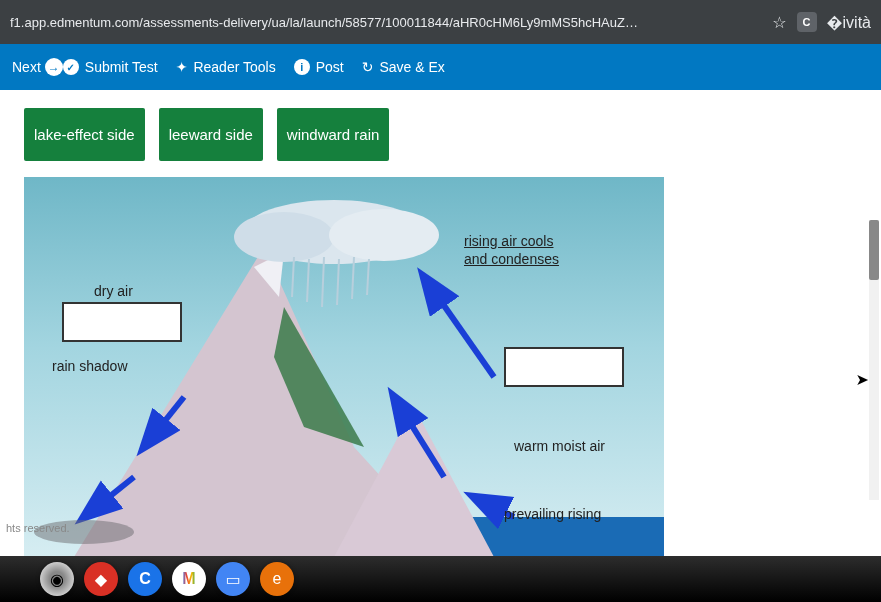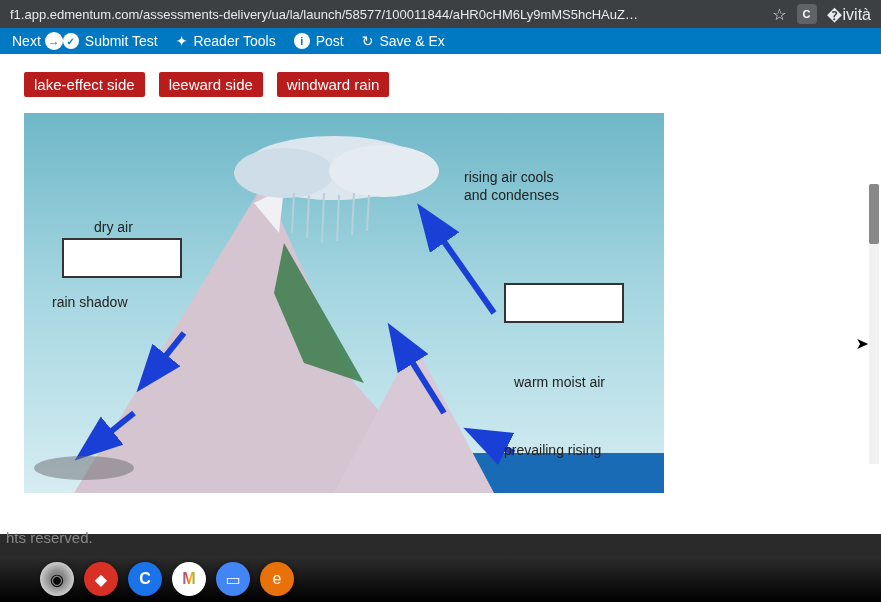--- a/index.html
+++ b/index.html
@@ -1,45 +1,45 @@
 <!DOCTYPE html>
 <html><head>
 <meta charset="utf-8">
 <style>
 * { margin: 0; padding: 0; box-sizing: border-box; font-family: Arial, sans-serif; }
 body { width: 881px; height: 602px; background: #2a2a2a; overflow: hidden; position: relative; }
 
-.browser-bar { background: #3c4043; height: 28px; display: flex; align-items: center; padding: 0 10px; gap: 10px; }
+.browser-bar { background: #3c4043; height: 44px; display: flex; align-items: center; padding: 0 10px; gap: 10px; }
 .url-text { color: #e8eaed; font-size: 13px; flex: 1; overflow: hidden; white-space: nowrap; }
 .star-icon { color: #e8eaed; font-size: 16px; }
 .ext-icon { width: 20px; height: 20px; background: #5f6368; border-radius: 4px; display: flex; align-items: center; justify-content: center; color: #fff; font-size: 11px; font-weight: bold; }
 .puzzle-icon { color: #e8eaed; font-size: 16px; }
 
-.app-header { background: #0178c2; height: 26px; display: flex; align-items: center; padding: 0 12px; color: #fff; }
+.app-header { background: #0178c2; height: 46px; display: flex; align-items: center; padding: 0 12px; color: #fff; }
 .next-btn { background: transparent; color: #fff; border: none; font-size: 14px; display: flex; align-items: center; gap: 4px; cursor: pointer; }
 .next-arrow { width: 18px; height: 18px; background: #fff; color: #0178c2; border-radius: 50%; display: flex; align-items: center; justify-content: center; font-size: 12px; font-weight: bold; }
 .title { font-size: 18px; margin-left: 18px; flex: 1; }
 .header-right { display: flex; align-items: center; gap: 18px; font-size: 14px; }
 .header-item { display: flex; align-items: center; gap: 6px; cursor: pointer; }
 .check-circle { width: 16px; height: 16px; background: #fff; color: #0178c2; border-radius: 50%; display: flex; align-items: center; justify-content: center; font-size: 10px; font-weight: bold; }
 .info-circle { width: 16px; height: 16px; background: #fff; color: #0178c2; border-radius: 50%; display: flex; align-items: center; justify-content: center; font-size: 11px; font-weight: bold; }
 
 .content { background: #fff; height: 480px; padding: 18px 24px; position: relative; }
 
 .tiles { display: flex; gap: 14px; margin-bottom: 16px; }
-.tile { background: #b91c1c; color: #fff; padding: 4px 10px; font-size: 15px; border-radius: 2px; cursor: grab; }
+.tile { background: #15803d; color: #fff; padding: 18px 10px; font-size: 15px; border-radius: 2px; cursor: grab; }
 
 .diagram-wrap { width: 640px; height: 380px; position: relative; background: linear-gradient(180deg, #6fb7c7 0%, #a3d5e0 45%, #d6edf2 100%); }
 .diagram-svg { position: absolute; inset: 0; width: 100%; height: 100%; }
 .diag-label { position: absolute; font-size: 14px; color: #222; line-height: 1.3; }
 .drop-box { position: absolute; background: #fff; border: 2px solid #333; width: 120px; height: 40px; }
 
 .cursor { position: absolute; right: 12px; top: 280px; font-size: 16px; color: #000; pointer-events: none; }
 
-.footer-text { position: absolute; bottom: 56px; left: 6px; color: #888; font-size: 15px; }
+.footer-text { position: absolute; bottom: 68px; left: 6px; color: #888; font-size: 11px; }
 
 .taskbar { position: absolute; bottom: 0; left: 0; right: 0; height: 46px; background: linear-gradient(180deg, #2d2d2d, #000); display: flex; align-items: center; padding: 0 40px; gap: 10px; }
 .tb-icon { width: 34px; height: 34px; border-radius: 50%; background: #fff; display: flex; align-items: center; justify-content: center; font-size: 16px; box-shadow: 0 0 4px rgba(0,0,0,.4); }
 .tb-launcher { background: radial-gradient(circle, #888 30%, #ccc 70%); }
 .tb-red { background: #d93025; color: #fff; }
 .tb-blue { background: #1a73e8; color: #fff; font-weight: bold; }
 .tb-gmail { background: #fff; }
 .tb-docs { background: #4285f4; color: #fff; }
 .tb-canvas { background: #e8710a; color: #fff; }
 
@@ -125,21 +125,21 @@
       <line x1="160" y1="220" x2="120" y2="270" stroke="#1a3fd6" stroke-width="6" marker-end="url(#ah)"></line>
       <line x1="110" y1="300" x2="60" y2="340" stroke="#1a3fd6" stroke-width="6" marker-end="url(#ah)"></line>
 
       <ellipse cx="60" cy="355" rx="50" ry="12" fill="#6b6b70" opacity="0.5"></ellipse>
     </svg>
 
     <div class="diag-label" style="left:70px; top:105px;">dry air</div>
     <div class="drop-box" style="left:38px; top:125px;"></div>
     <div class="diag-label" style="left:28px; top:180px;">rain shadow</div>
 
-    <div class="diag-label" style="left:440px; top:55px; white-space:pre-line;">rising air cools
+    <div class="diag-label" style="left:440px; top:55px; white-space:pre-line;text-decoration:underline;">rising air cools
 and condenses</div>
     <div class="drop-box" style="left:480px; top:170px;"></div>
     <div class="diag-label" style="left:490px; top:260px;">warm moist air</div>
     <div class="diag-label" style="left:480px; top:328px;">prevailing rising</div>
   </div>
 
   <div class="scrollbar-track">
     <div class="scrollbar-thumb"></div>
   </div>
 

